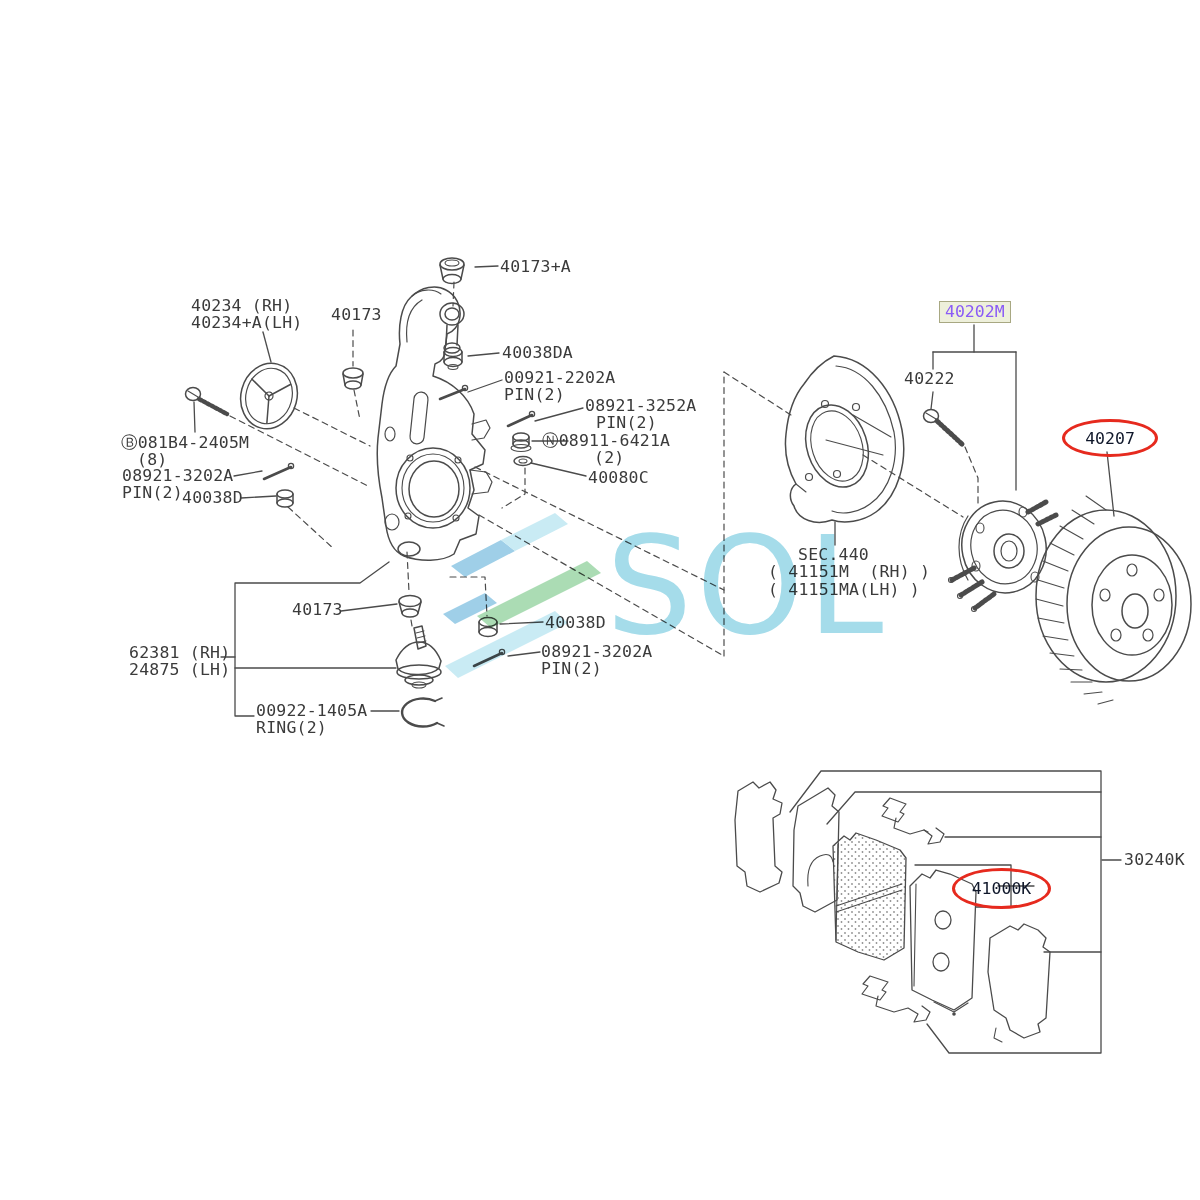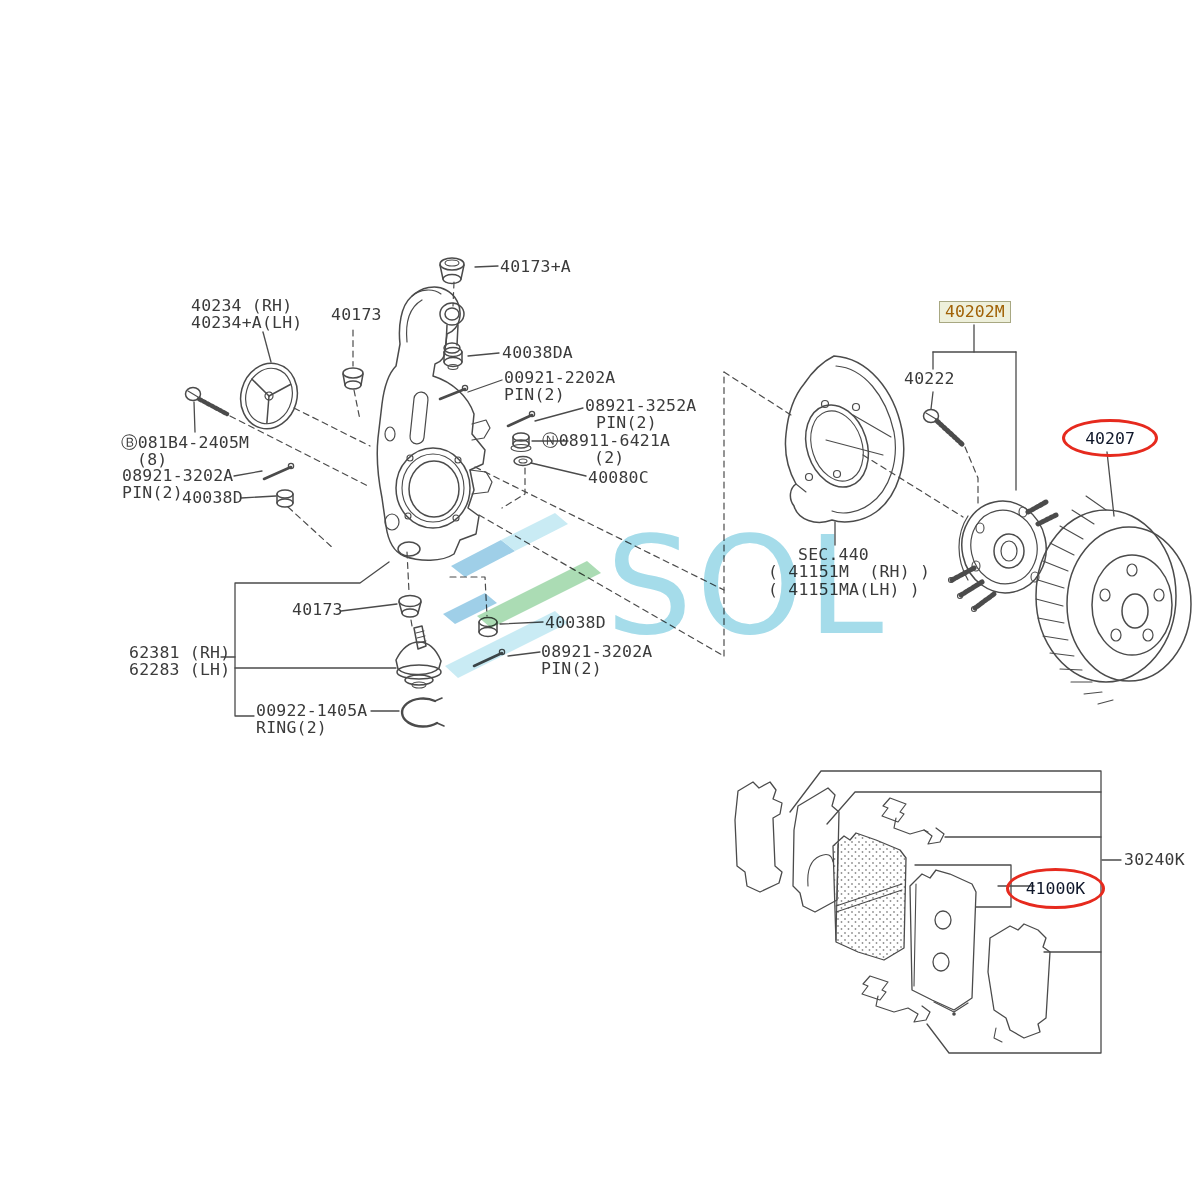--- a/index.html
+++ b/index.html
@@ -3,26 +3,26 @@
 <meta charset="utf-8">
 <style>
   html,body{margin:0;padding:0;background:#ffffff;}
   .stage{position:relative;width:1200px;height:1200px;background:#ffffff;overflow:hidden;
          font-family:"DejaVu Sans Mono",monospace;margin-left:38px;}
   .art{position:absolute;left:0;top:0;}
   .lbl{position:absolute;font:16.5px/18px "DejaVu Sans Mono",monospace;color:#3b3b3b;
        white-space:pre;letter-spacing:0.2px;}
   .callout-box{position:absolute;left:901px;top:301px;background:#eef0db;
        border:1.5px solid #a8a882;padding:0px 5px;font:16.5px/20px "DejaVu Sans Mono",monospace;
-       color:#a16207;}
+       color:#8b5cf6;}
   .red-oval{position:absolute;border:3px solid #e62a1e;border-radius:50%;
        display:flex;align-items:center;justify-content:center;
        font:16.5px "DejaVu Sans Mono",monospace;color:#0f172a;background:transparent;}
   .oval-40207{left:1024px;top:419px;width:90px;height:32px;}
-  .oval-41000k{left:968px;top:868px;width:93px;height:35px;}
+  .oval-41000k{left:914px;top:868px;width:93px;height:35px;}
   .wm{position:absolute;left:0;top:0;width:1200px;height:1200px;pointer-events:none;
       mix-blend-mode:multiply;padding-left:9px;}
   .wm-text{position:absolute;left:568px;top:518px;font-family:"DejaVu Sans",sans-serif;
       font-size:136px;line-height:1;letter-spacing:4px;color:#a5dcea;font-weight:400;}
 </style>
 </head>
 <body>
 
 <div class="stage">
 
@@ -340,21 +340,21 @@
   <div class="lbl" style="left:83px;top:434px">Ⓑ081B4-2405M</div>
   <div class="lbl" style="left:99px;top:451px">(8)</div>
   <div class="lbl" style="left:84px;top:467px">08921-3202A</div>
   <div class="lbl" style="left:84px;top:484px">PIN(2)</div>
   <div class="lbl" style="left:144px;top:489px">40038D</div>
   <div class="lbl" style="left:254px;top:601px">40173</div>
   <div class="lbl" style="left:507px;top:614px">40038D</div>
   <div class="lbl" style="left:503px;top:643px">08921-3202A</div>
   <div class="lbl" style="left:503px;top:660px">PIN(2)</div>
   <div class="lbl" style="left:91px;top:644px">62381 (RH)</div>
-  <div class="lbl" style="left:91px;top:661px">62283 (LH)</div>
+  <div class="lbl" style="left:91px;top:661px">24875 (LH)</div>
   <div class="lbl" style="left:218px;top:702px">00922-1405A</div>
   <div class="lbl" style="left:218px;top:719px">RING(2)</div>
 
   <div class="lbl" style="left:866px;top:370px">40222</div>
   <div class="lbl" style="left:760px;top:546px">SEC.440</div>
   <div class="lbl" style="left:730px;top:563px">( 41151M  (RH) )</div>
   <div class="lbl" style="left:730px;top:581px">( 41151MA(LH) )</div>
   <div class="lbl" style="left:1086px;top:851px">30240K</div>
 
   <div class="callout-box">40202M</div>

